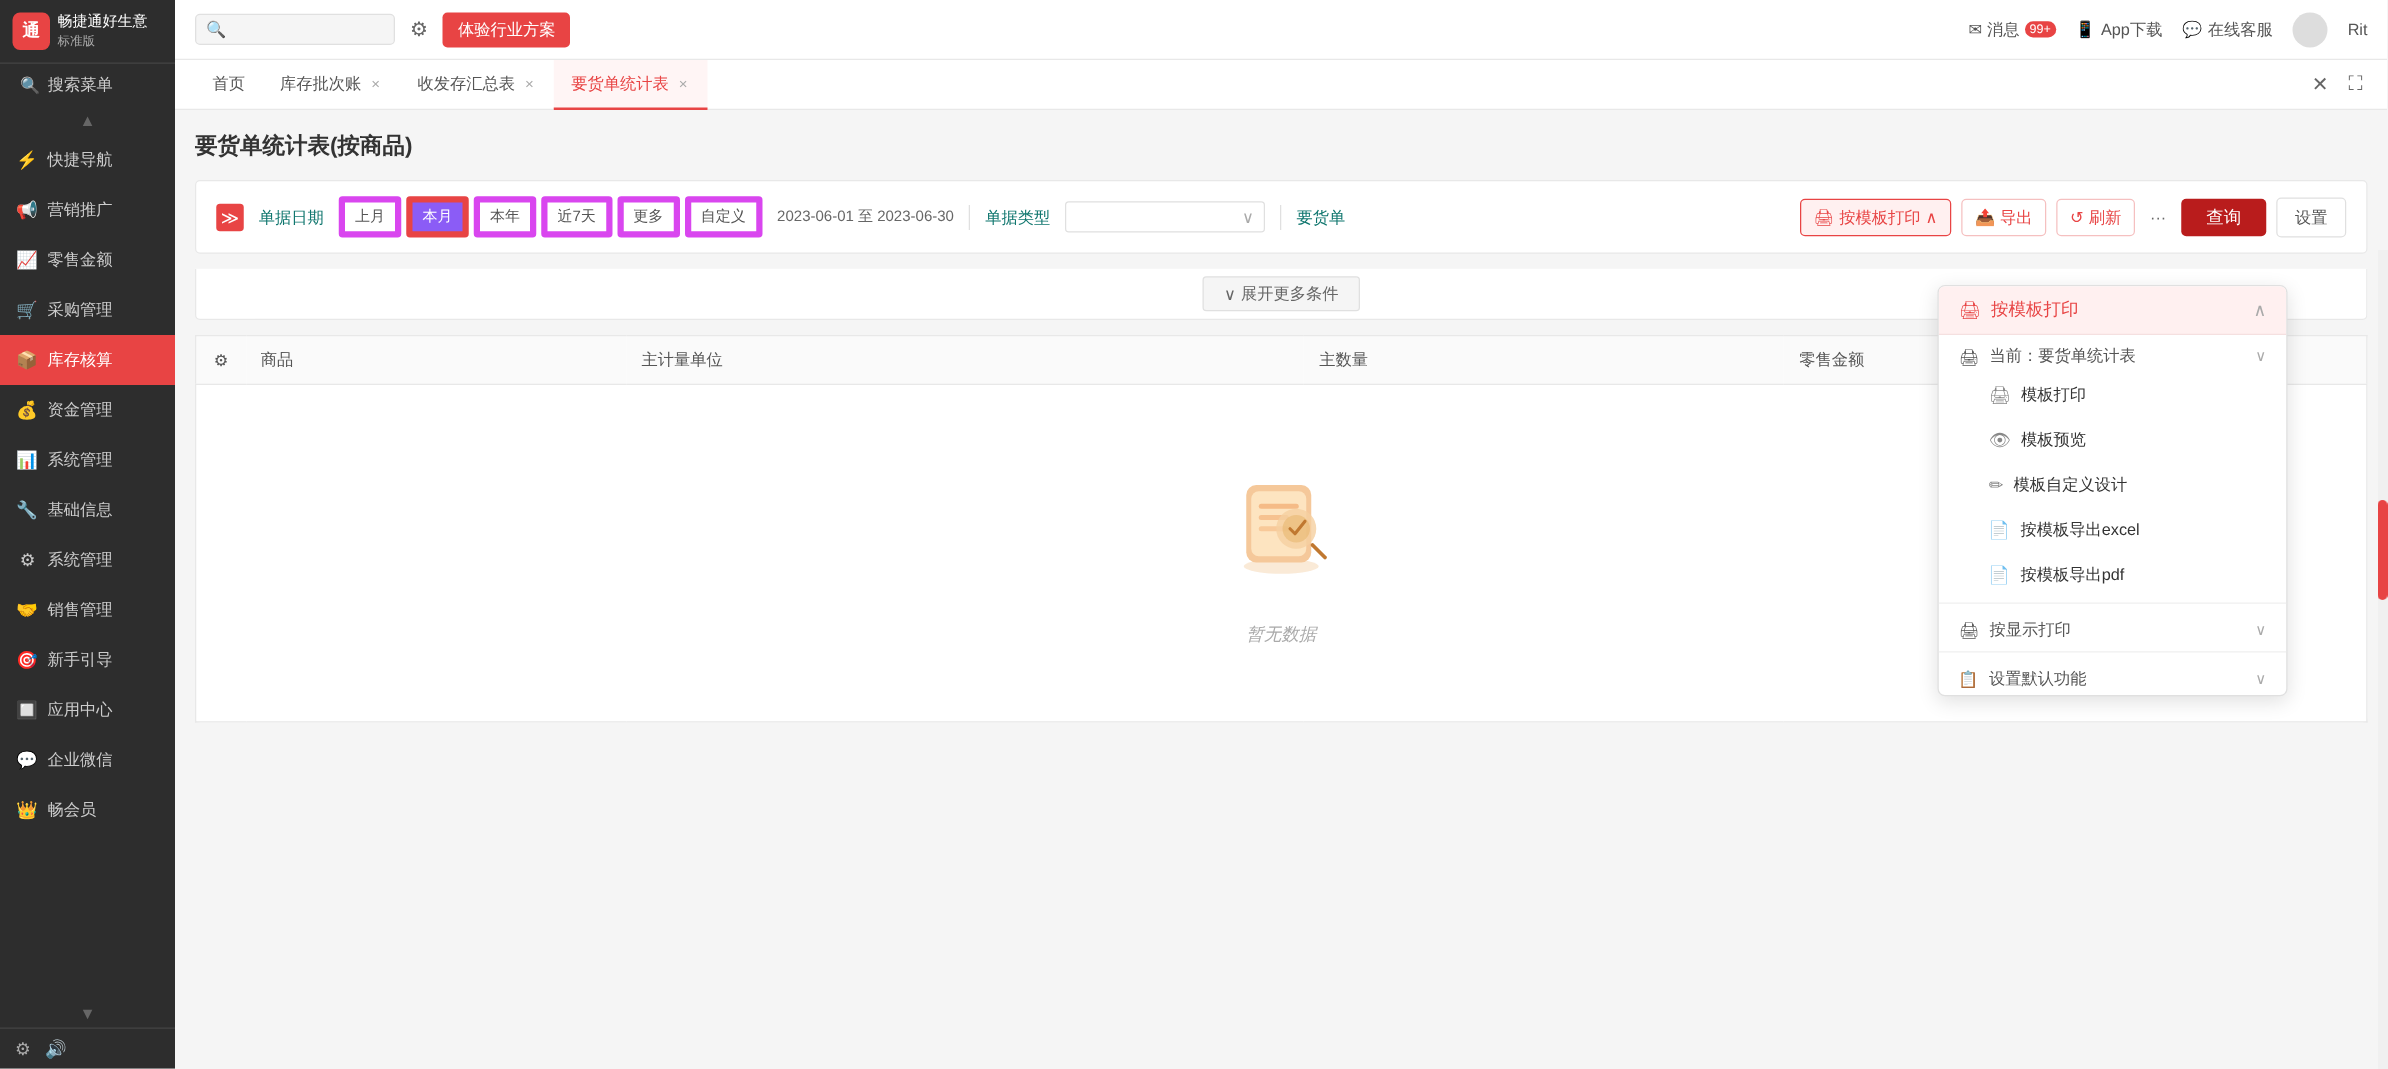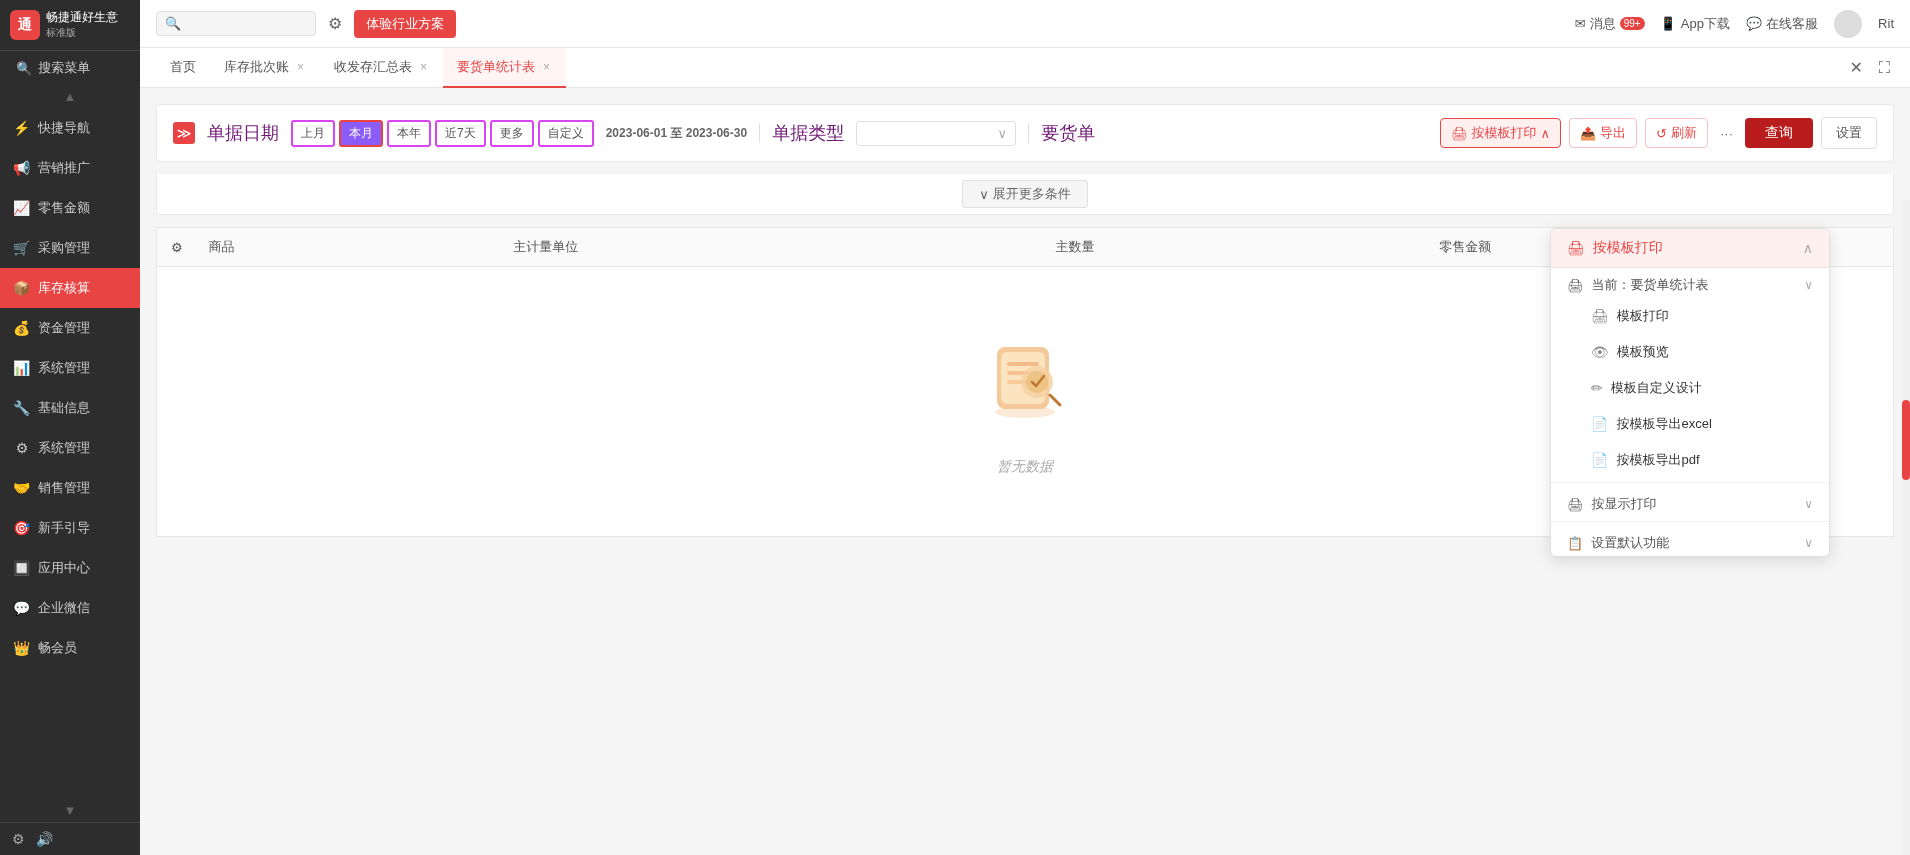--- a/index.html
+++ b/index.html
@@ -265,40 +265,39 @@
       border-radius: 3px;
       width: 22px;
       height: 22px;
       cursor: pointer;
       display: flex;
       align-items: center;
       justify-content: center;
       font-size: 14px;
       flex-shrink: 0;
     }
-    .filter-label { color: #701a75; font-size: 18px; flex-shrink: 0; }
+    .filter-label { color: #0f766e; font-size: 13px; flex-shrink: 0; }
     .filter-date-btns {
       display: flex;
       gap: 4px;
       align-items: center;
     }
     .date-btn {
       padding: 3px 8px;
-      border: 2px solid #d946ef;
+      border: 5px solid #d946ef;
       border-radius: 3px;
       background: #fff;
       cursor: pointer;
       font-size: 12px;
       color: #555;
     }
     .date-btn.active { background: #8b5cf6; color: white; border-color: #e84444; }
     .filter-date-range {
       font-size: 12px;
       color: #666;
-      font-weight: bold;
     }
     .filter-divider {
       width: 1px;
       height: 20px;
       background: #e0e0e0;
     }
     .filter-select {
       display: flex;
       align-items: center;
       border: 1px solid #e0e0e0;
@@ -637,20 +636,21 @@
     </div>
 
     <div class="tab-bar-actions">
       <span class="icon-btn">✕</span>
       <span class="icon-btn">⛶</span>
     </div>
   </div>
 
   <div class="page-content">
 
+    <div class="page-title">要货单统计表(按商品)</div>
 
     <div class="filter-bar">
       <button class="filter-expand-btn">
         <span>≫</span>
       </button>
 
       <span class="filter-label">单据日期</span>
 
       <div class="filter-date-btns">
         <button class="date-btn">上月</button>

